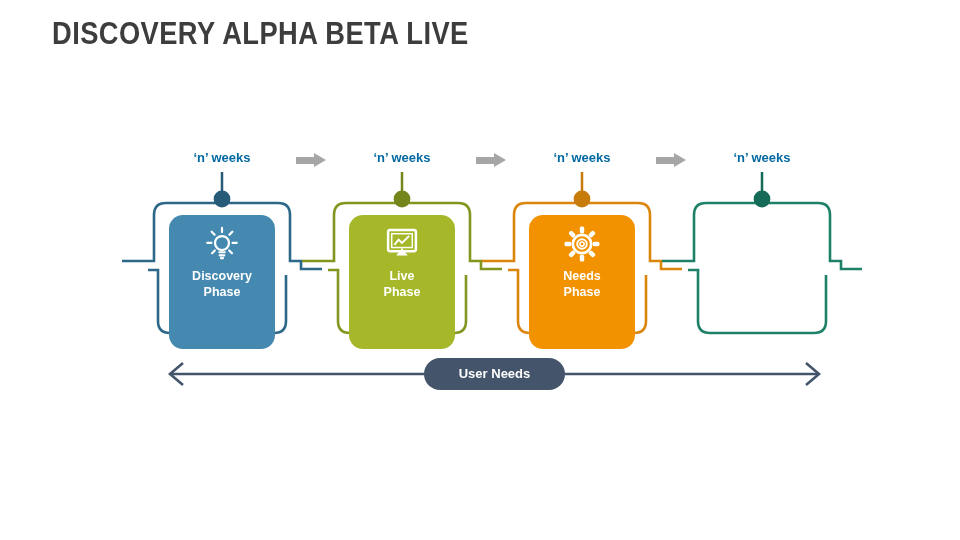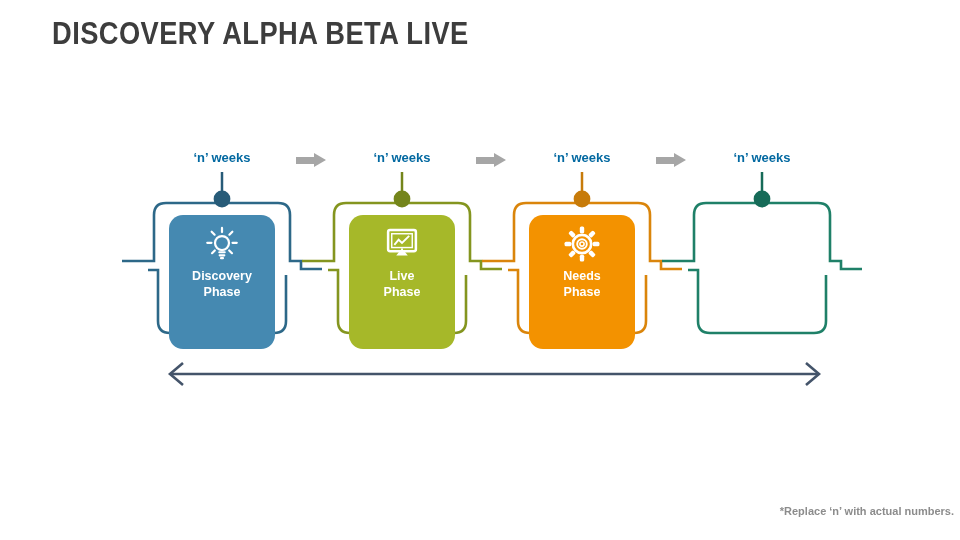--- a/index.html
+++ b/index.html
@@ -148,15 +148,15 @@
       <path class="fb" d="M 46 105 H 56 V 156 Q 56 168 68 168 H 172 Q 184 168 184 156 V 110"></path>
       <circle class="dot" cx="120" cy="34" r="8.4"></circle>
     </svg>
   </div>
 
   <svg class="un-svg" width="960" height="50" viewBox="0 0 960 50">
     <line class="un-line" x1="158" y1="24" x2="807" y2="24"></line>
     <path class="un-line" d="M171 13 L158 24 L171 35"></path>
     <path class="un-line" d="M794 13 L807 24 L794 35"></path>
   </svg>
+  <div class="pill">User Needs</div>
 
-  <div class="footnote">*Replace ‘n’ with actual numbers.</div>
 </div>
 
 </body></html>

